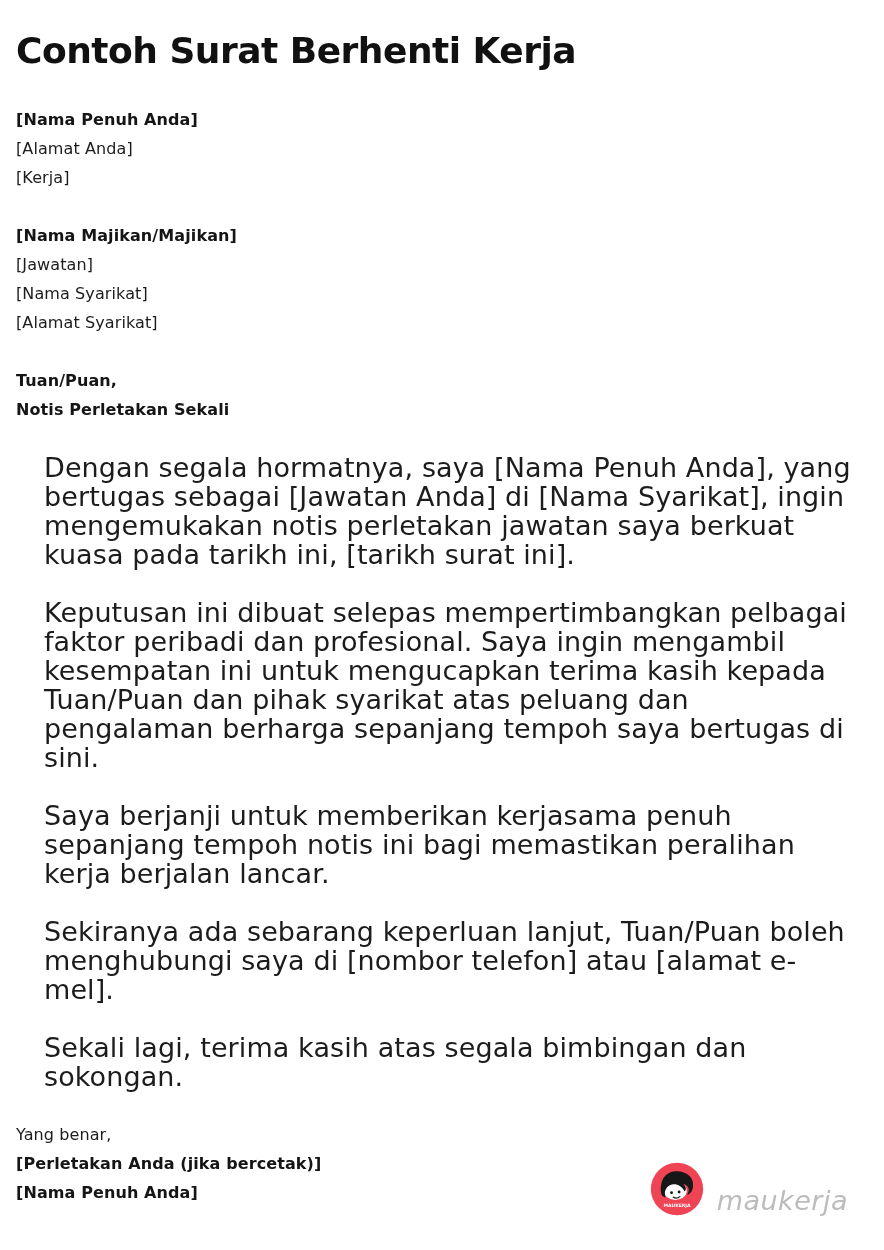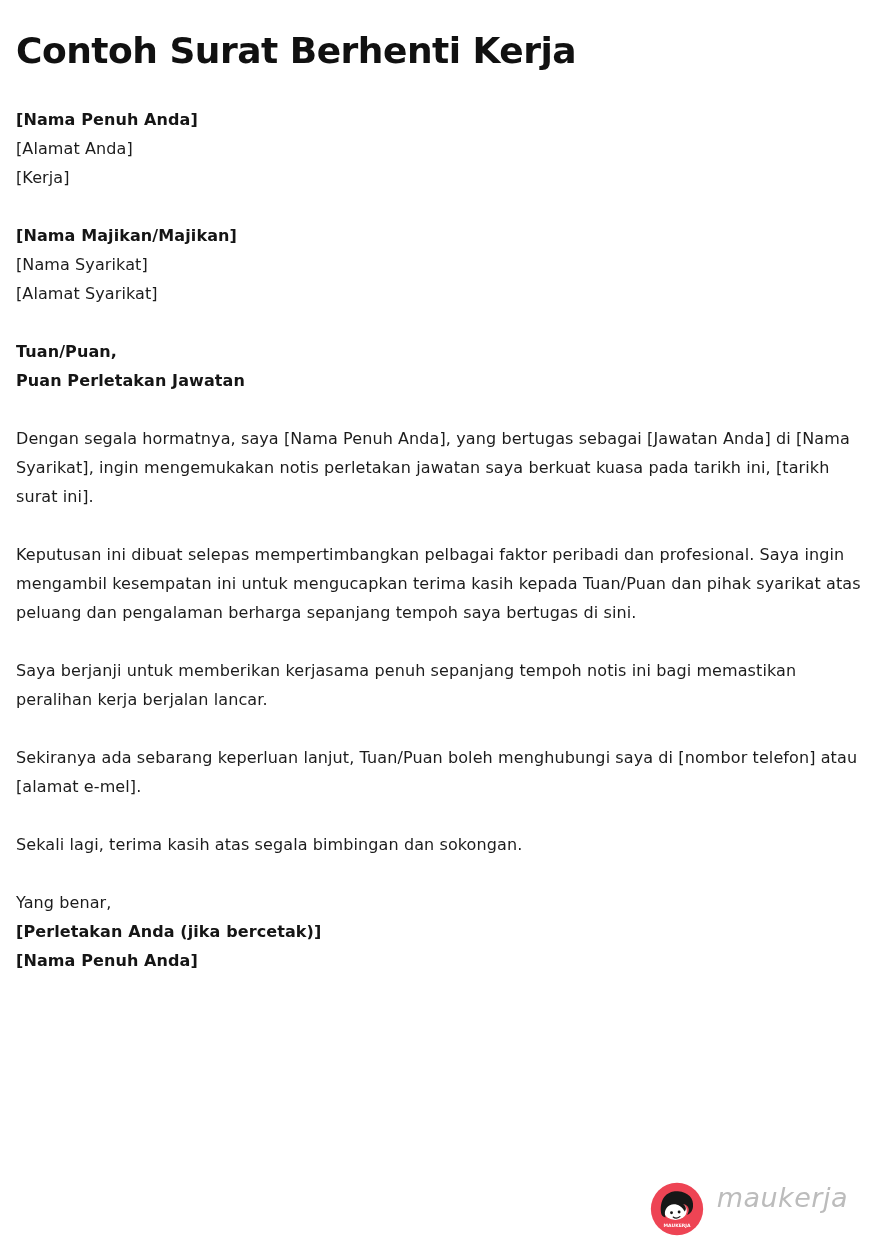--- a/index.html
+++ b/index.html
@@ -27,32 +27,33 @@
     margin-bottom: 26px;
   }
   .block { margin-bottom: 29px; }
   .line {
     font-size: 16px;
     line-height: 29px;
     letter-spacing: 0.1px;
   }
   .bold { font-weight: bold; color: #151515; }
   .para {
-    font-size: 16px;
+    font-size: 27px;
     line-height: 29px;
     letter-spacing: 0.1px;
     margin-bottom: 29px;
     max-width: 852px;
+    margin-left: 28px;
   }
   .branding {
     position: absolute;
     right: 36px;
-    bottom: 14px;
+    bottom: 34px;
     display: flex;
-    align-items: flex-start;
+    align-items: flex-end;
     gap: 13px;
   }
   .badge { display: block; }
   .wordmark {
     font-style: italic;
     font-size: 27px;
     color: #bcbcbc;
     letter-spacing: 0.5px;
   }
 </style>
@@ -66,27 +67,28 @@
   </h1>
 
   <div class="block">
     <div class="line bold">[Nama Penuh Anda]</div>
     <div class="line">[Alamat Anda]</div>
     <div class="line">[Kerja]</div>
   </div>
 
   <div class="block">
     <div class="line bold">[Nama Majikan/Majikan]</div>
+    <div class="line">[Jawatan]</div>
     <div class="line">[Nama Syarikat]</div>
     <div class="line">[Alamat Syarikat]</div>
   </div>
 
   <div class="block">
     <div class="line bold">Tuan/Puan,</div>
-    <div class="line bold">Puan Perletakan Jawatan</div>
+    <div class="line bold">Notis Perletakan Sekali</div>
   </div>
 
   <p class="para">Dengan segala hormatnya, saya [Nama Penuh Anda], yang bertugas sebagai [Jawatan Anda] di [Nama Syarikat], ingin mengemukakan notis perletakan jawatan saya berkuat kuasa pada tarikh ini, [tarikh surat ini].</p>
   <p class="para">Keputusan ini dibuat selepas mempertimbangkan pelbagai faktor peribadi dan profesional. Saya ingin mengambil kesempatan ini untuk mengucapkan terima kasih kepada Tuan/Puan dan pihak syarikat atas peluang dan pengalaman berharga sepanjang tempoh saya bertugas di sini.</p>
   <p class="para">Saya berjanji untuk memberikan kerjasama penuh sepanjang tempoh notis ini bagi memastikan peralihan kerja berjalan lancar.</p>
   <p class="para">Sekiranya ada sebarang keperluan lanjut, Tuan/Puan boleh menghubungi saya di [nombor telefon] atau [alamat e-mel].</p>
   <p class="para">Sekali lagi, terima kasih atas segala bimbingan dan sokongan.</p>
 
   <div class="block">
     <div class="line">Yang benar,</div>

